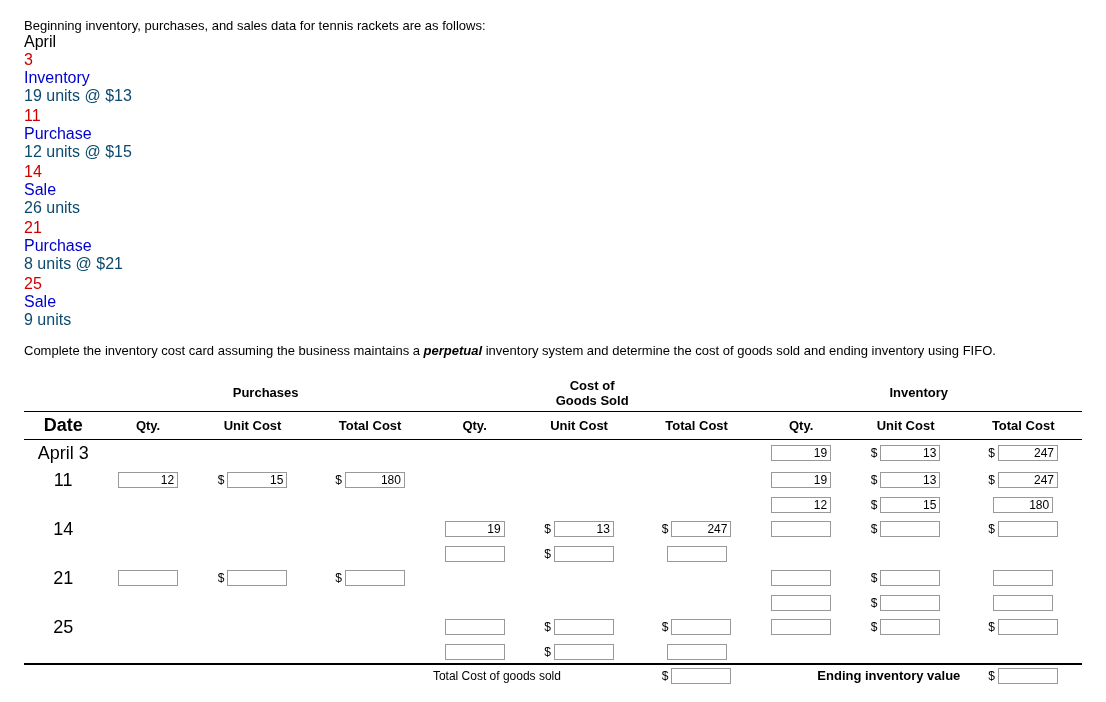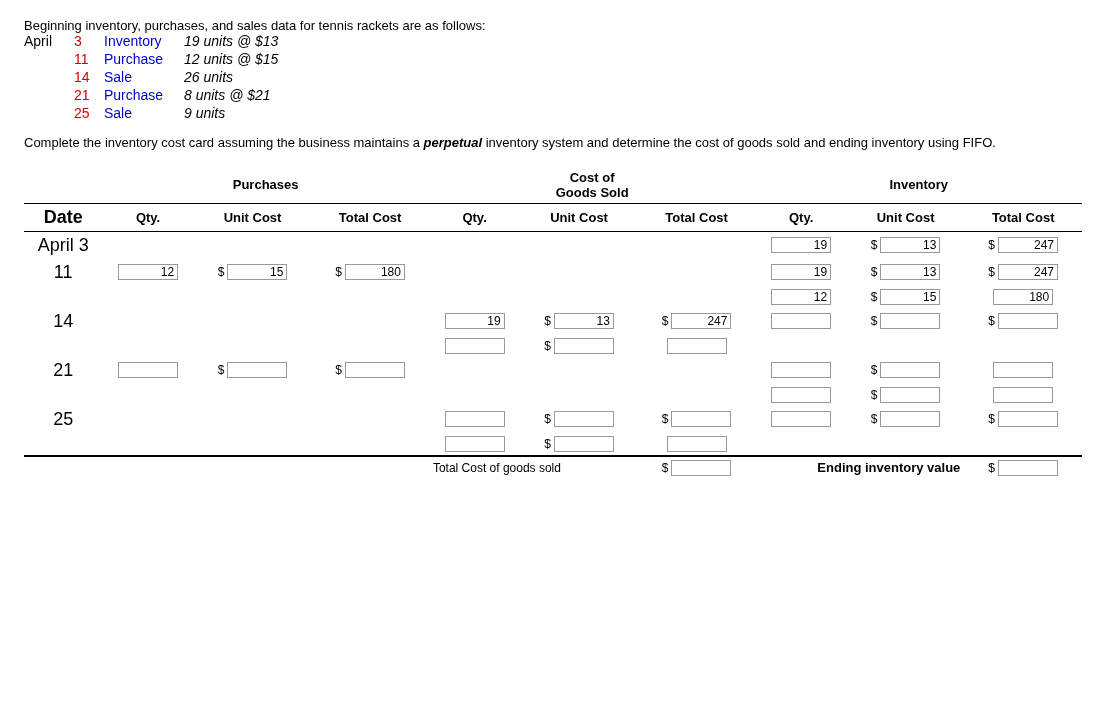--- a/index.html
+++ b/index.html
@@ -13,36 +13,36 @@
     .intro-text {
       font-size: 13px;
     }
     .data-list {
       margin-bottom: 12px;
     }
     .data-row {
       display: flex;
       align-items: baseline;
       margin-bottom: 2px;
-      font-size: 14px;
+      font-size: 16px;
+      flex-direction: column;
     }
     .data-row .month {
       width: 50px;
     }
     .data-row .day {
       width: 30px;
       color: #c00;
     }
     .data-row .type {
       width: 80px;
       color: #00c;
     }
     .data-row .desc {
-      color: #000000;
-      font-style: italic;
+      color: #0c4a6e;
     }
     .instruction {
       margin-bottom: 14px;
       font-size: 13px;
       line-height: 1.5;
     }
     .instruction em {
       font-style: italic;
       font-weight: bold;
     }

